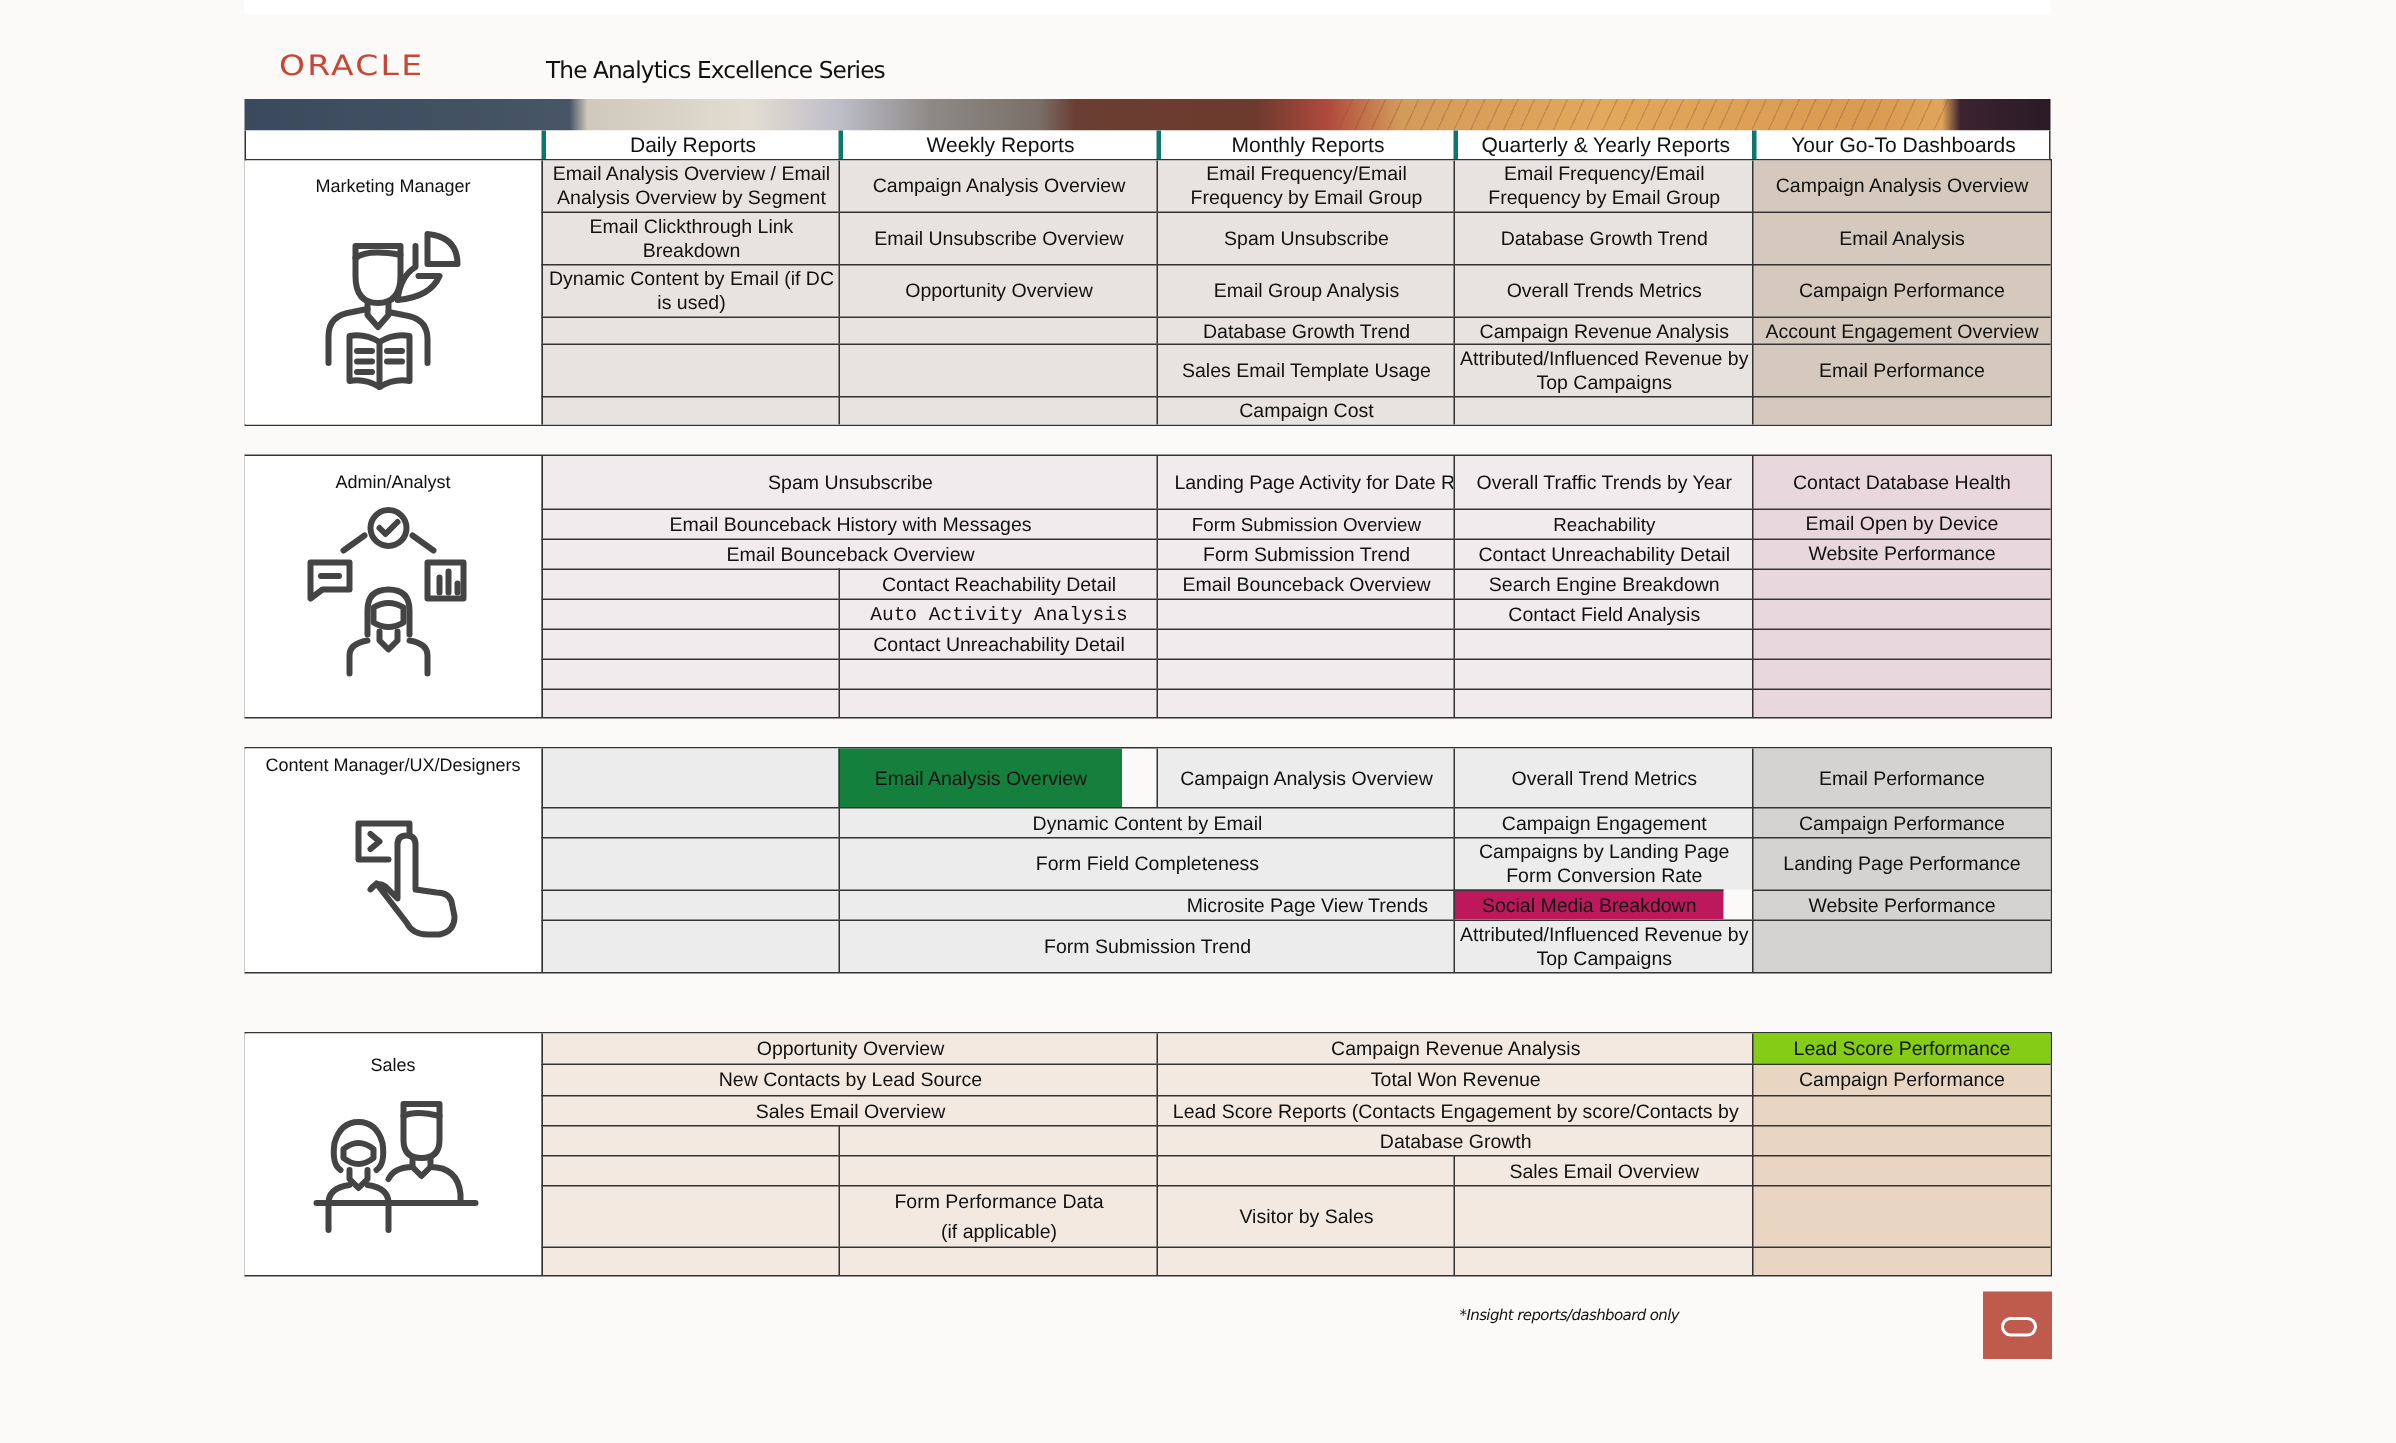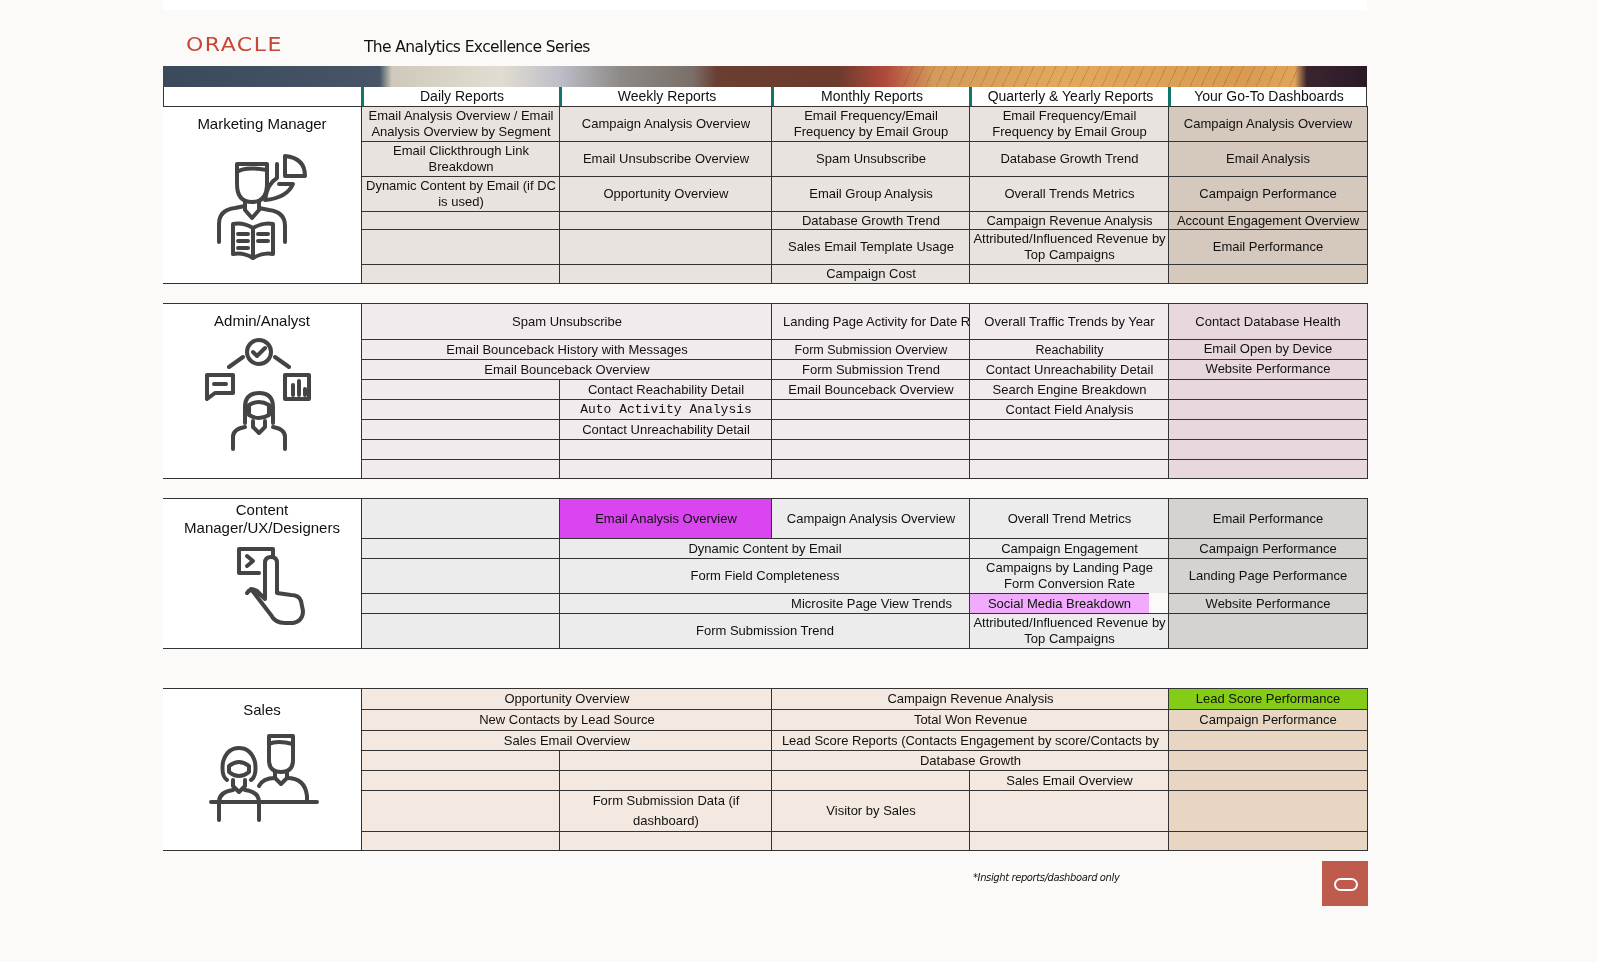--- a/index.html
+++ b/index.html
@@ -15,21 +15,21 @@
   .banner::after{content:"";position:absolute;inset:0;
     background:repeating-linear-gradient(115deg,rgba(0,0,0,0.0) 0 9px,rgba(80,40,20,0.18) 9px 10px);
     mask:linear-gradient(90deg,transparent 60%,#000 62%,#000 94%,transparent 95%);
     -webkit-mask:linear-gradient(90deg,transparent 60%,#000 62%,#000 94%,transparent 95%);}
   .hdr{position:absolute;left:163px;top:87px;width:1204px;height:19px;background:#fff;
        border-left:1px solid #333;border-right:1px solid #333;box-sizing:border-box;}
   .hcell{position:absolute;top:87px;height:19px;font-size:14px;text-align:center;line-height:19px;
          border-left:3px solid #0f766e;box-sizing:border-box;}
   .section{position:absolute;left:163px;width:1205px;border:1px solid #333;box-sizing:border-box;}
   .role{position:absolute;left:163px;width:199px;border-right:1px solid #333;box-sizing:border-box;background:#fff;}
-  .role-name{position:absolute;left:0;right:0;text-align:center;font-size:15px;line-height:18px;}
+  .role-name{position:absolute;left:0;right:0;text-align:center;font-size:12px;line-height:18px;}
   .role-icon{position:absolute;background:#fff;}
   .cell{position:absolute;box-sizing:border-box;border-left:1px solid #333;border-top:1px solid #333;
         display:flex;align-items:center;justify-content:center;text-align:center;font-size:13px;line-height:16px;padding:0 3px;overflow:visible;white-space:normal;}
   .cell.nw{white-space:nowrap;}
   .cell.first{border-top:none;}
   .cell.right{justify-content:flex-end;padding-right:18px;}
   .note{position:absolute;left:973px;top:872px;font-family:"DejaVu Sans", sans-serif;font-style:italic;font-size:10px;letter-spacing:-0.4px;}
   .badge{position:absolute;left:1322px;top:861px;width:46px;height:45px;background:#bf5b4d;}
   .badge span{position:absolute;left:12px;top:17px;width:20px;height:9px;border:2.5px solid #fff;border-radius:7px;}
   svg{display:block;}
@@ -177,31 +177,31 @@
     </svg>
   </div>
 </div>
 
 <div class="cell first" style="left:361px;top:499px;width:199px;height:39px;background:#ececec;"></div>
 <div class="cell" style="left:361px;top:538px;width:199px;height:20px;background:#ececec;"></div>
 <div class="cell" style="left:361px;top:558px;width:199px;height:35px;background:#ececec;"></div>
 <div class="cell" style="left:361px;top:593px;width:199px;height:20px;background:#ececec;"></div>
 <div class="cell" style="left:361px;top:613px;width:199px;height:35px;background:#ececec;"></div>
 
-<div class="cell first" style="left:559px;top:499px;width:213px;height:39px;background:#d946ef;text-align:right;">Email Analysis Overview</div>
+<div class="cell first" style="left:559px;top:499px;width:189px;height:39px;background:#15803d;text-align:right;">Email Analysis Overview</div>
 <div class="cell first" style="left:771px;top:499px;width:199px;height:39px;background:#ececec;">Campaign Analysis Overview</div>
 <div class="cell" style="left:559px;top:538px;width:411px;height:20px;background:#ececec;">Dynamic Content by Email</div>
 <div class="cell" style="left:559px;top:558px;width:411px;height:35px;background:#ececec;">Form Field Completeness</div>
 <div class="cell right" style="left:559px;top:593px;width:411px;height:20px;background:#ececec;">Microsite Page View Trends</div>
 <div class="cell" style="left:559px;top:613px;width:411px;height:35px;background:#ececec;">Form Submission Trend</div>
 
 <div class="cell first" style="left:969px;top:499px;width:200px;height:39px;background:#ececec;">Overall Trend Metrics</div>
 <div class="cell" style="left:969px;top:538px;width:200px;height:20px;background:#ececec;">Campaign Engagement</div>
 <div class="cell" style="left:969px;top:558px;width:200px;height:35px;background:#ececec;">Campaigns by Landing Page Form Conversion Rate</div>
-<div class="cell" style="left:969px;top:593px;width:180px;height:20px;background:#f0abfc;">Social Media Breakdown</div>
+<div class="cell" style="left:969px;top:593px;width:180px;height:20px;background:#be185d;">Social Media Breakdown</div>
 <div class="cell" style="left:969px;top:613px;width:200px;height:35px;background:#ececec;">Attributed/Influenced Revenue by Top Campaigns</div>
 
 <div class="cell first nw" style="left:1168px;top:499px;width:199px;height:39px;background:#d5d3d2;">Email Performance</div>
 <div class="cell nw" style="left:1168px;top:538px;width:199px;height:20px;background:#d5d3d2;">Campaign Performance</div>
 <div class="cell nw" style="left:1168px;top:558px;width:199px;height:35px;background:#d5d3d2;">Landing Page Performance</div>
 <div class="cell nw" style="left:1168px;top:593px;width:199px;height:20px;background:#d5d3d2;">Website Performance</div>
 <div class="cell" style="left:1168px;top:613px;width:199px;height:35px;background:#d5d3d2;"></div>
 
 <div class="section" style="top:688px;height:163px;"></div>
 <div class="role" style="top:689px;height:161px;">
@@ -225,21 +225,21 @@
 <div class="cell first" style="left:361px;top:689px;width:411px;height:20px;background:#f3e9e0;">Opportunity Overview</div>
 <div class="cell" style="left:361px;top:709px;width:411px;height:21px;background:#f3e9e0;">New Contacts by Lead Source</div>
 <div class="cell" style="left:361px;top:730px;width:411px;height:20px;background:#f3e9e0;">Sales Email Overview</div>
 <div class="cell" style="left:361px;top:750px;width:199px;height:20px;background:#f3e9e0;"></div>
 <div class="cell" style="left:361px;top:770px;width:199px;height:20px;background:#f3e9e0;"></div>
 <div class="cell" style="left:361px;top:790px;width:199px;height:41px;background:#f3e9e0;"></div>
 <div class="cell" style="left:361px;top:831px;width:199px;height:19px;background:#f3e9e0;"></div>
 
 <div class="cell" style="left:559px;top:750px;width:213px;height:20px;background:#f3e9e0;"></div>
 <div class="cell" style="left:559px;top:770px;width:213px;height:20px;background:#f3e9e0;"></div>
-<div class="cell" style="left:559px;top:790px;width:213px;height:41px;background:#f3e9e0;line-height:20px;padding:0 30px;">Form Submission Data (if dashboard)</div>
+<div class="cell" style="left:559px;top:790px;width:213px;height:41px;background:#f3e9e0;line-height:20px;padding:0 30px;">Form Performance Data (if applicable)</div>
 <div class="cell" style="left:559px;top:831px;width:213px;height:19px;background:#f3e9e0;"></div>
 
 <div class="cell first" style="left:771px;top:689px;width:398px;height:20px;background:#f3e9e0;">Campaign Revenue Analysis</div>
 <div class="cell" style="left:771px;top:709px;width:398px;height:21px;background:#f3e9e0;">Total Won Revenue</div>
 <div class="cell nw" style="left:771px;top:730px;width:398px;height:20px;background:#f3e9e0;">Lead Score Reports (Contacts Engagement by score/Contacts by</div>
 <div class="cell" style="left:771px;top:750px;width:398px;height:20px;background:#f3e9e0;">Database Growth</div>
 <div class="cell" style="left:771px;top:770px;width:199px;height:20px;background:#f3e9e0;"></div>
 <div class="cell" style="left:771px;top:790px;width:199px;height:41px;background:#f3e9e0;">Visitor by Sales</div>
 <div class="cell" style="left:771px;top:831px;width:199px;height:19px;background:#f3e9e0;"></div>
 

